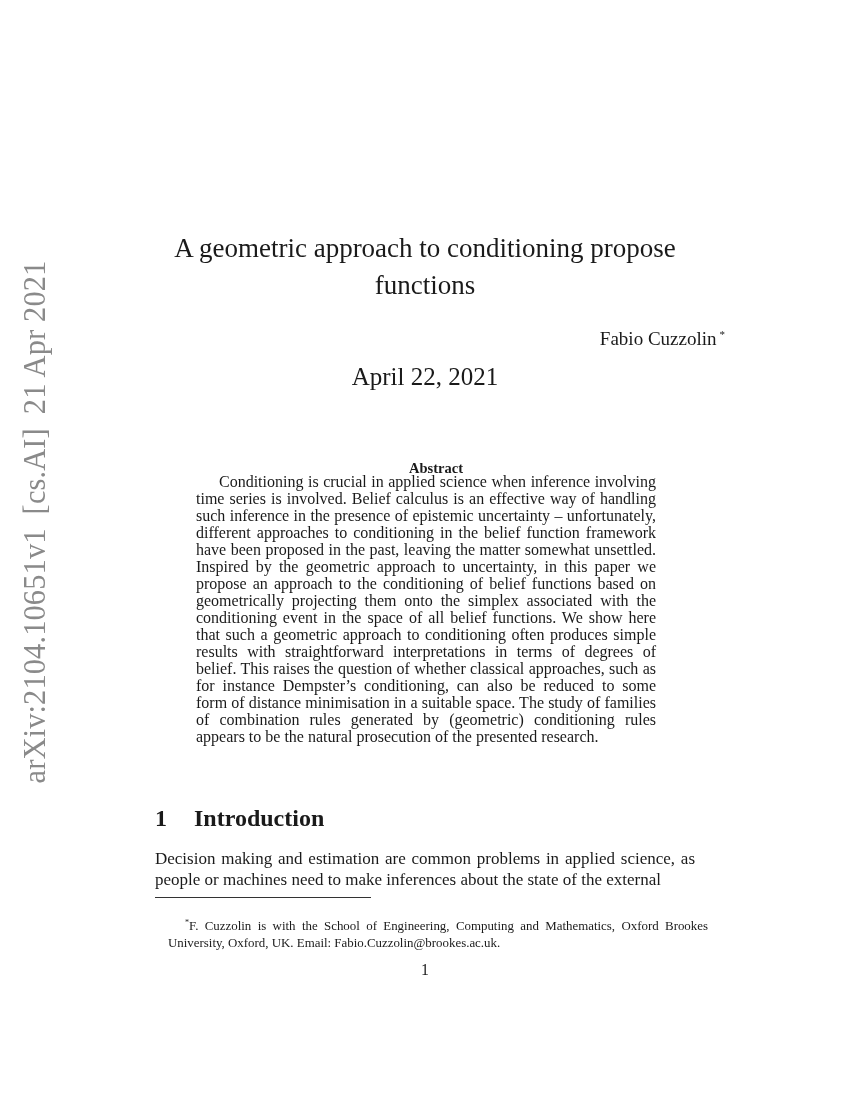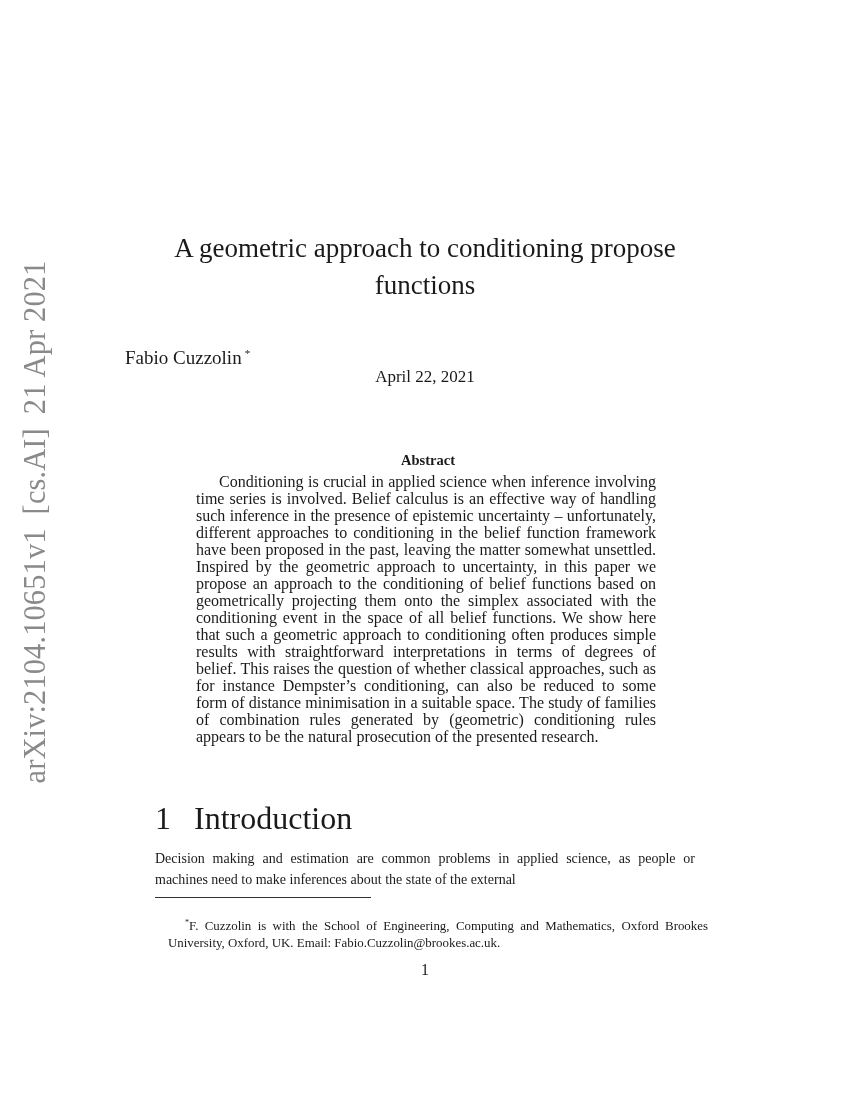--- a/index.html
+++ b/index.html
@@ -36,68 +36,68 @@
     width: 600px;
     top: 230px;
     text-align: center;
     font-size: 27px;
     line-height: 37px;
     font-weight: normal;
     margin: 0;
   }
   .author {
     left: 125px; width: 600px;
-    top: 341px;
-    text-align: left;
+    top: 322px;
+    text-align: right;
     font-size: 19px;
     line-height: 24px;
   }
   .author sup { font-size: 11px; vertical-align: 7px; margin-left: 3px; }
   .date {
     left: 125px; width: 600px;
     top: 365px;
     text-align: center;
-    font-size: 17px;
+    font-size: 25px;
     line-height: 24px;
   }
 
   .abstract-heading {
     left: 194px; width: 460px;
     top: 447px;
     text-align: center;
     font-size: 14.5px;
     font-weight: bold;
     line-height: 19px;
-    margin: 4px;
+    margin: 12px;
   }
   .abstract-body {
     left: 194px; width: 460px;
     top: 471px;
     font-size: 16px;
     line-height: 17px;
     text-align: justify;
     text-indent: 23px;
     margin: 2px;
     hyphens: manual;
   }
 
   .section-heading {
     left: 155px;
     top: 802px;
-    font-size: 32px;
-    font-weight: normal;
+    font-size: 24px;
+    font-weight: bold;
     line-height: 32px;
     margin: 0;
   }
   .section-heading .num { display: inline-block; width: 39px; }
 
   .intro-body {
     left: 155px; width: 540px;
     top: 848px;
-    font-size: 14px;
+    font-size: 17px;
     line-height: 21px;
     text-align: justify;
     margin: 0;
   }
 
   .footnote-rule {
     left: 155px;
     top: 897px;
     width: 216px;
     height: 0;

